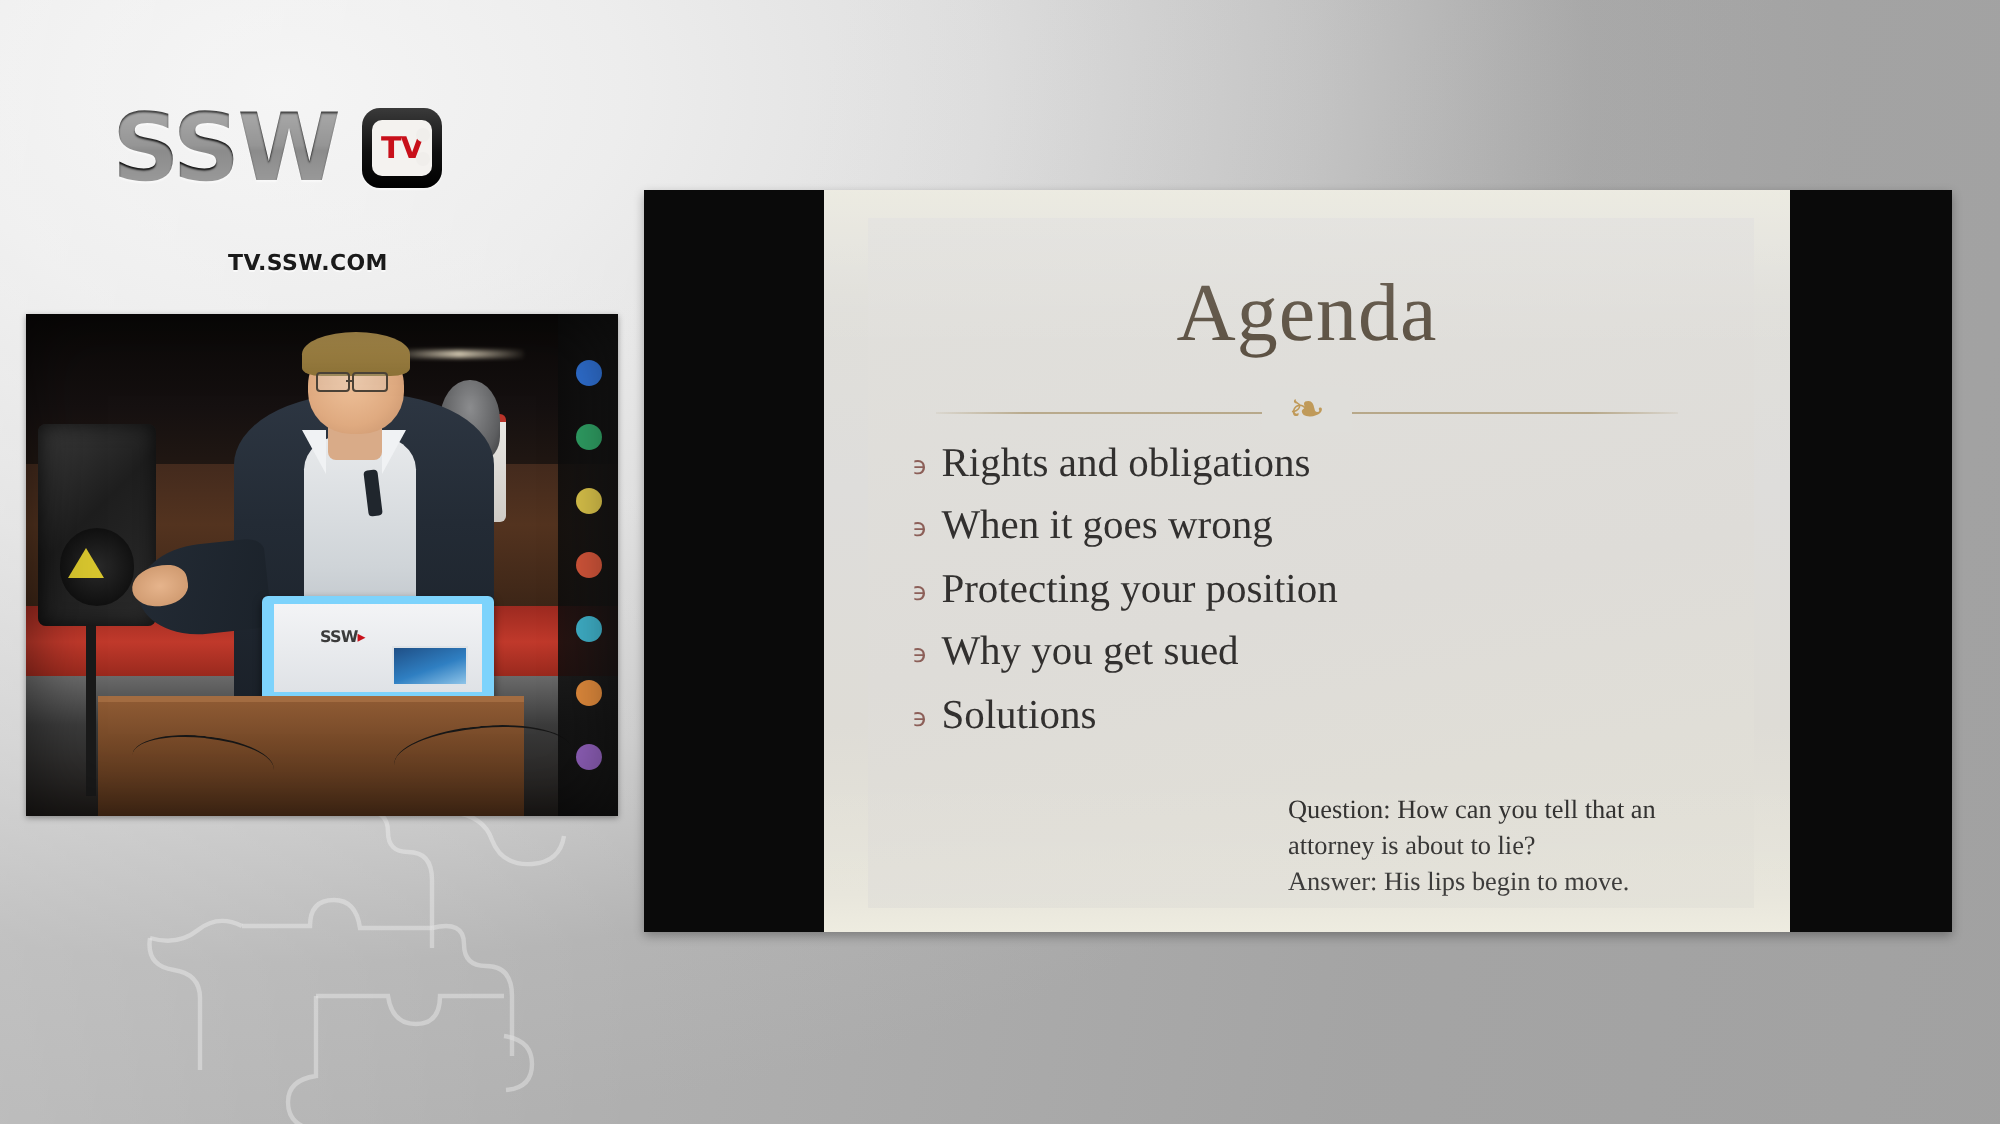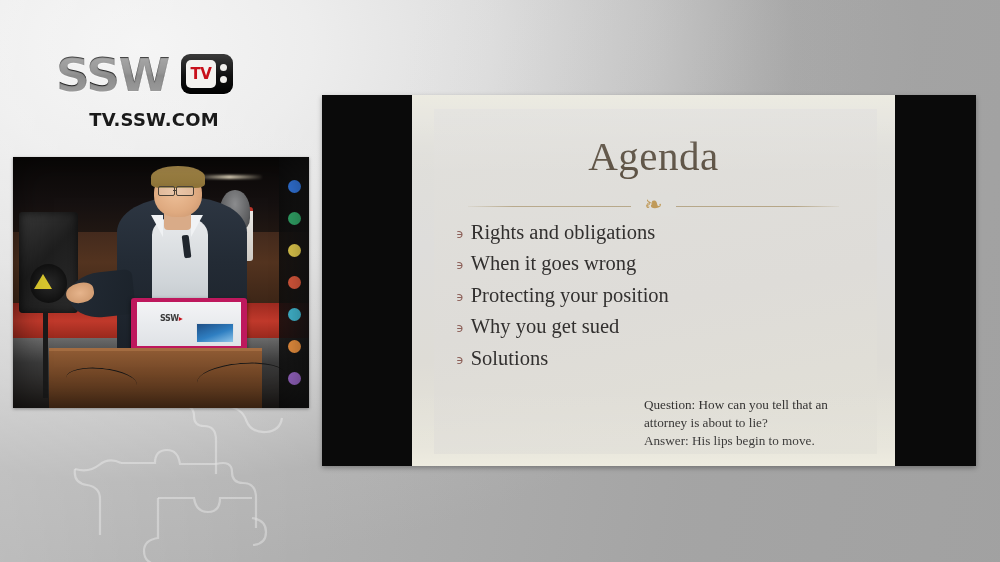--- a/index.html
+++ b/index.html
@@ -63,21 +63,21 @@
     line-height: 1;
     color: #141414;
     background: linear-gradient(180deg, #4a4a4a 0%, #161616 46%, #000000 52%, #2c2c2c 100%);
     -webkit-background-clip: text;
     background-clip: text;
     -webkit-text-fill-color: transparent;
     text-shadow: 0 1px 1px rgba(255,255,255,0.55);
   }
   .tv-icon {
     position: relative;
-    width: 52px;
+    width: 40px;
     height: 40px;
     background: linear-gradient(180deg, #3a3a3a 0%, #101010 55%, #000 100%);
     border-radius: 9px;
     box-shadow: 0 1px 1px rgba(255,255,255,0.5);
   }
   .tv-screen {
     position: absolute;
     left: 5px;
     top: 6px;
     width: 30px;
@@ -100,26 +100,26 @@
     position: absolute;
     right: 6px;
     width: 7px;
     height: 7px;
     border-radius: 50%;
     background: #f0eeeb;
   }
   .tv-knob.k1 { top: 10px; }
   .tv-knob.k2 { top: 22px; }
   .logo-url {
-    margin-top: 9px;
+    margin-top: 25px;
     text-align: center;
     width: 196px;
     font-family: "DejaVu Sans", sans-serif;
     font-weight: bold;
-    font-size: 18px;
+    font-size: 11px;
     letter-spacing: 0.2px;
     color: #1a1a1a;
     text-shadow: 0 1px 0 rgba(255,255,255,0.6);
   }
 
   
   .video-thumb {
     position: absolute;
     left: 13px;
     top: 157px;
@@ -195,21 +195,21 @@
     left: 10%; top: 60%; width: 5px; height: 36%;
     background: #1a1a1a;
   }
   .vt-podium {
     left: 12%; top: 76%; width: 72%; height: 24%;
     background: linear-gradient(180deg, #8e5a33 0%, #6d4324 45%, #4a2c17 100%);
     border-top: 3px solid #a36c41;
   }
   .vt-laptop-lid {
     left: 40%; top: 56%; width: 39%; height: 22%;
-    background: #be185d;
+    background: #7dd3fc;
     border-radius: 3px;
     box-shadow: 0 2px 4px rgba(0,0,0,0.55);
   }
   .vt-laptop-screen {
     position: absolute;
     left: 5%; top: 8%; width: 90%; height: 80%;
     background: linear-gradient(180deg, #f3f4f6 0%, #dfe2e6 100%);
   }
   .vt-laptop-ssw {
     position: absolute;

